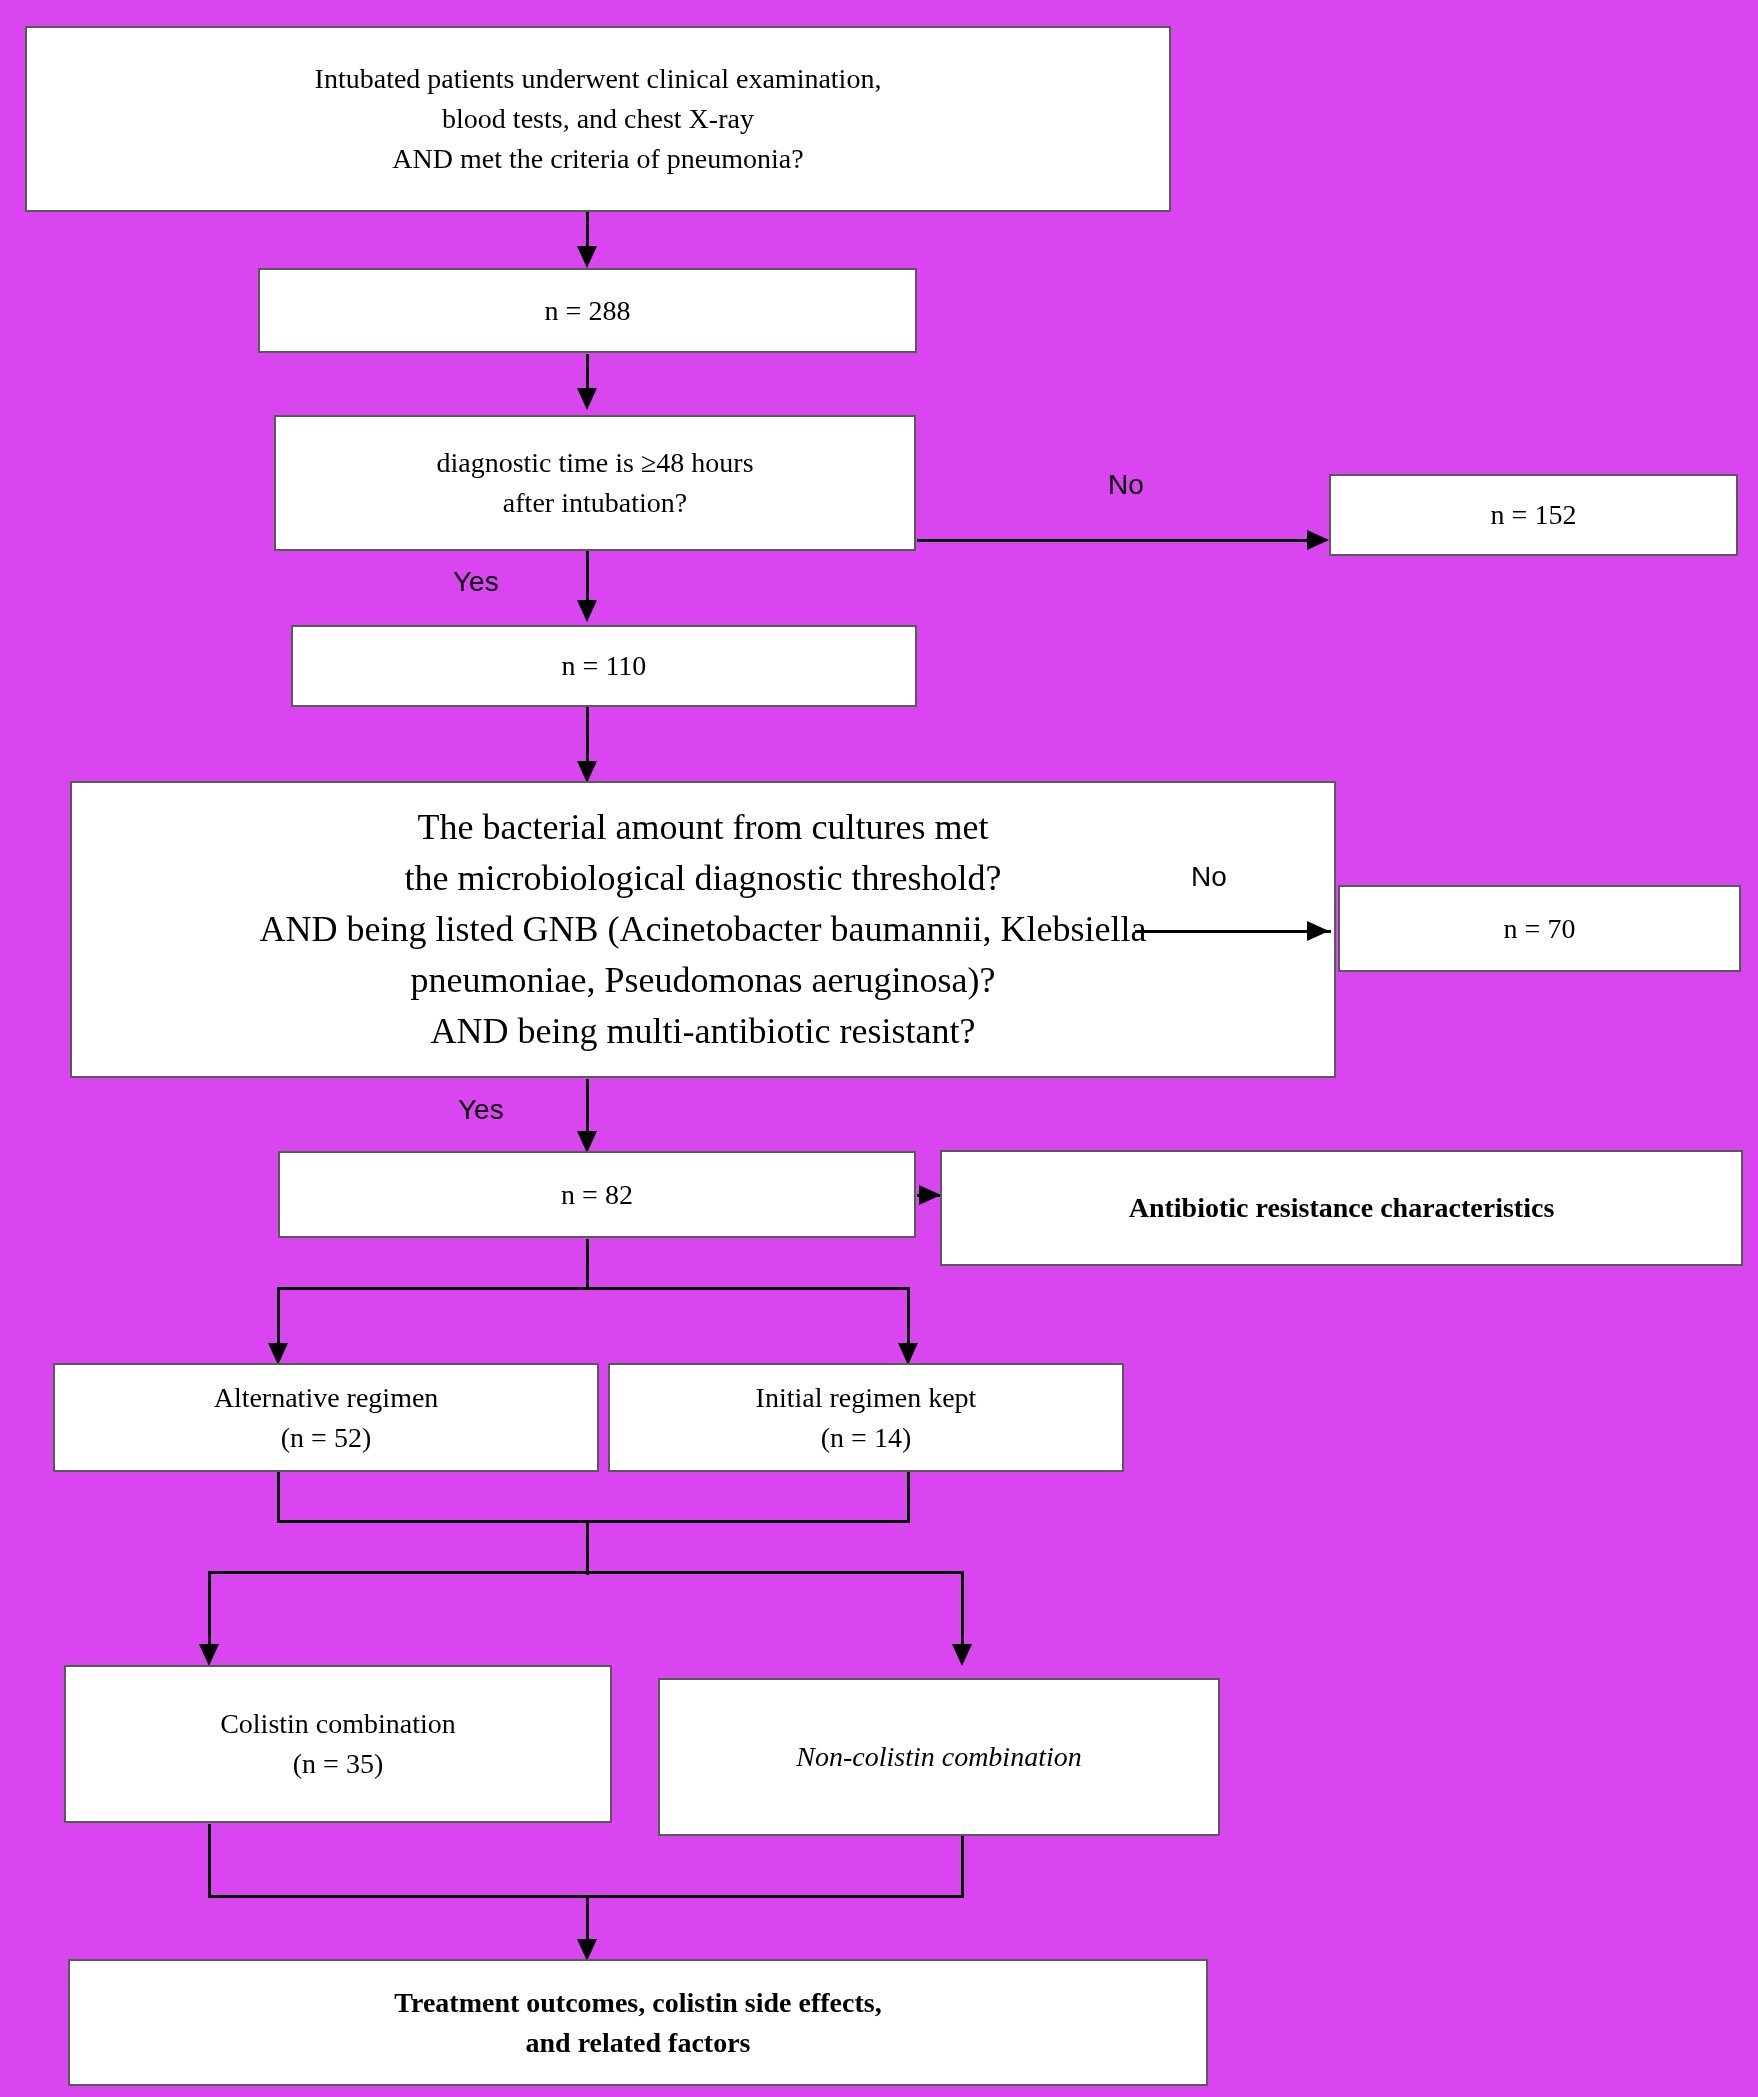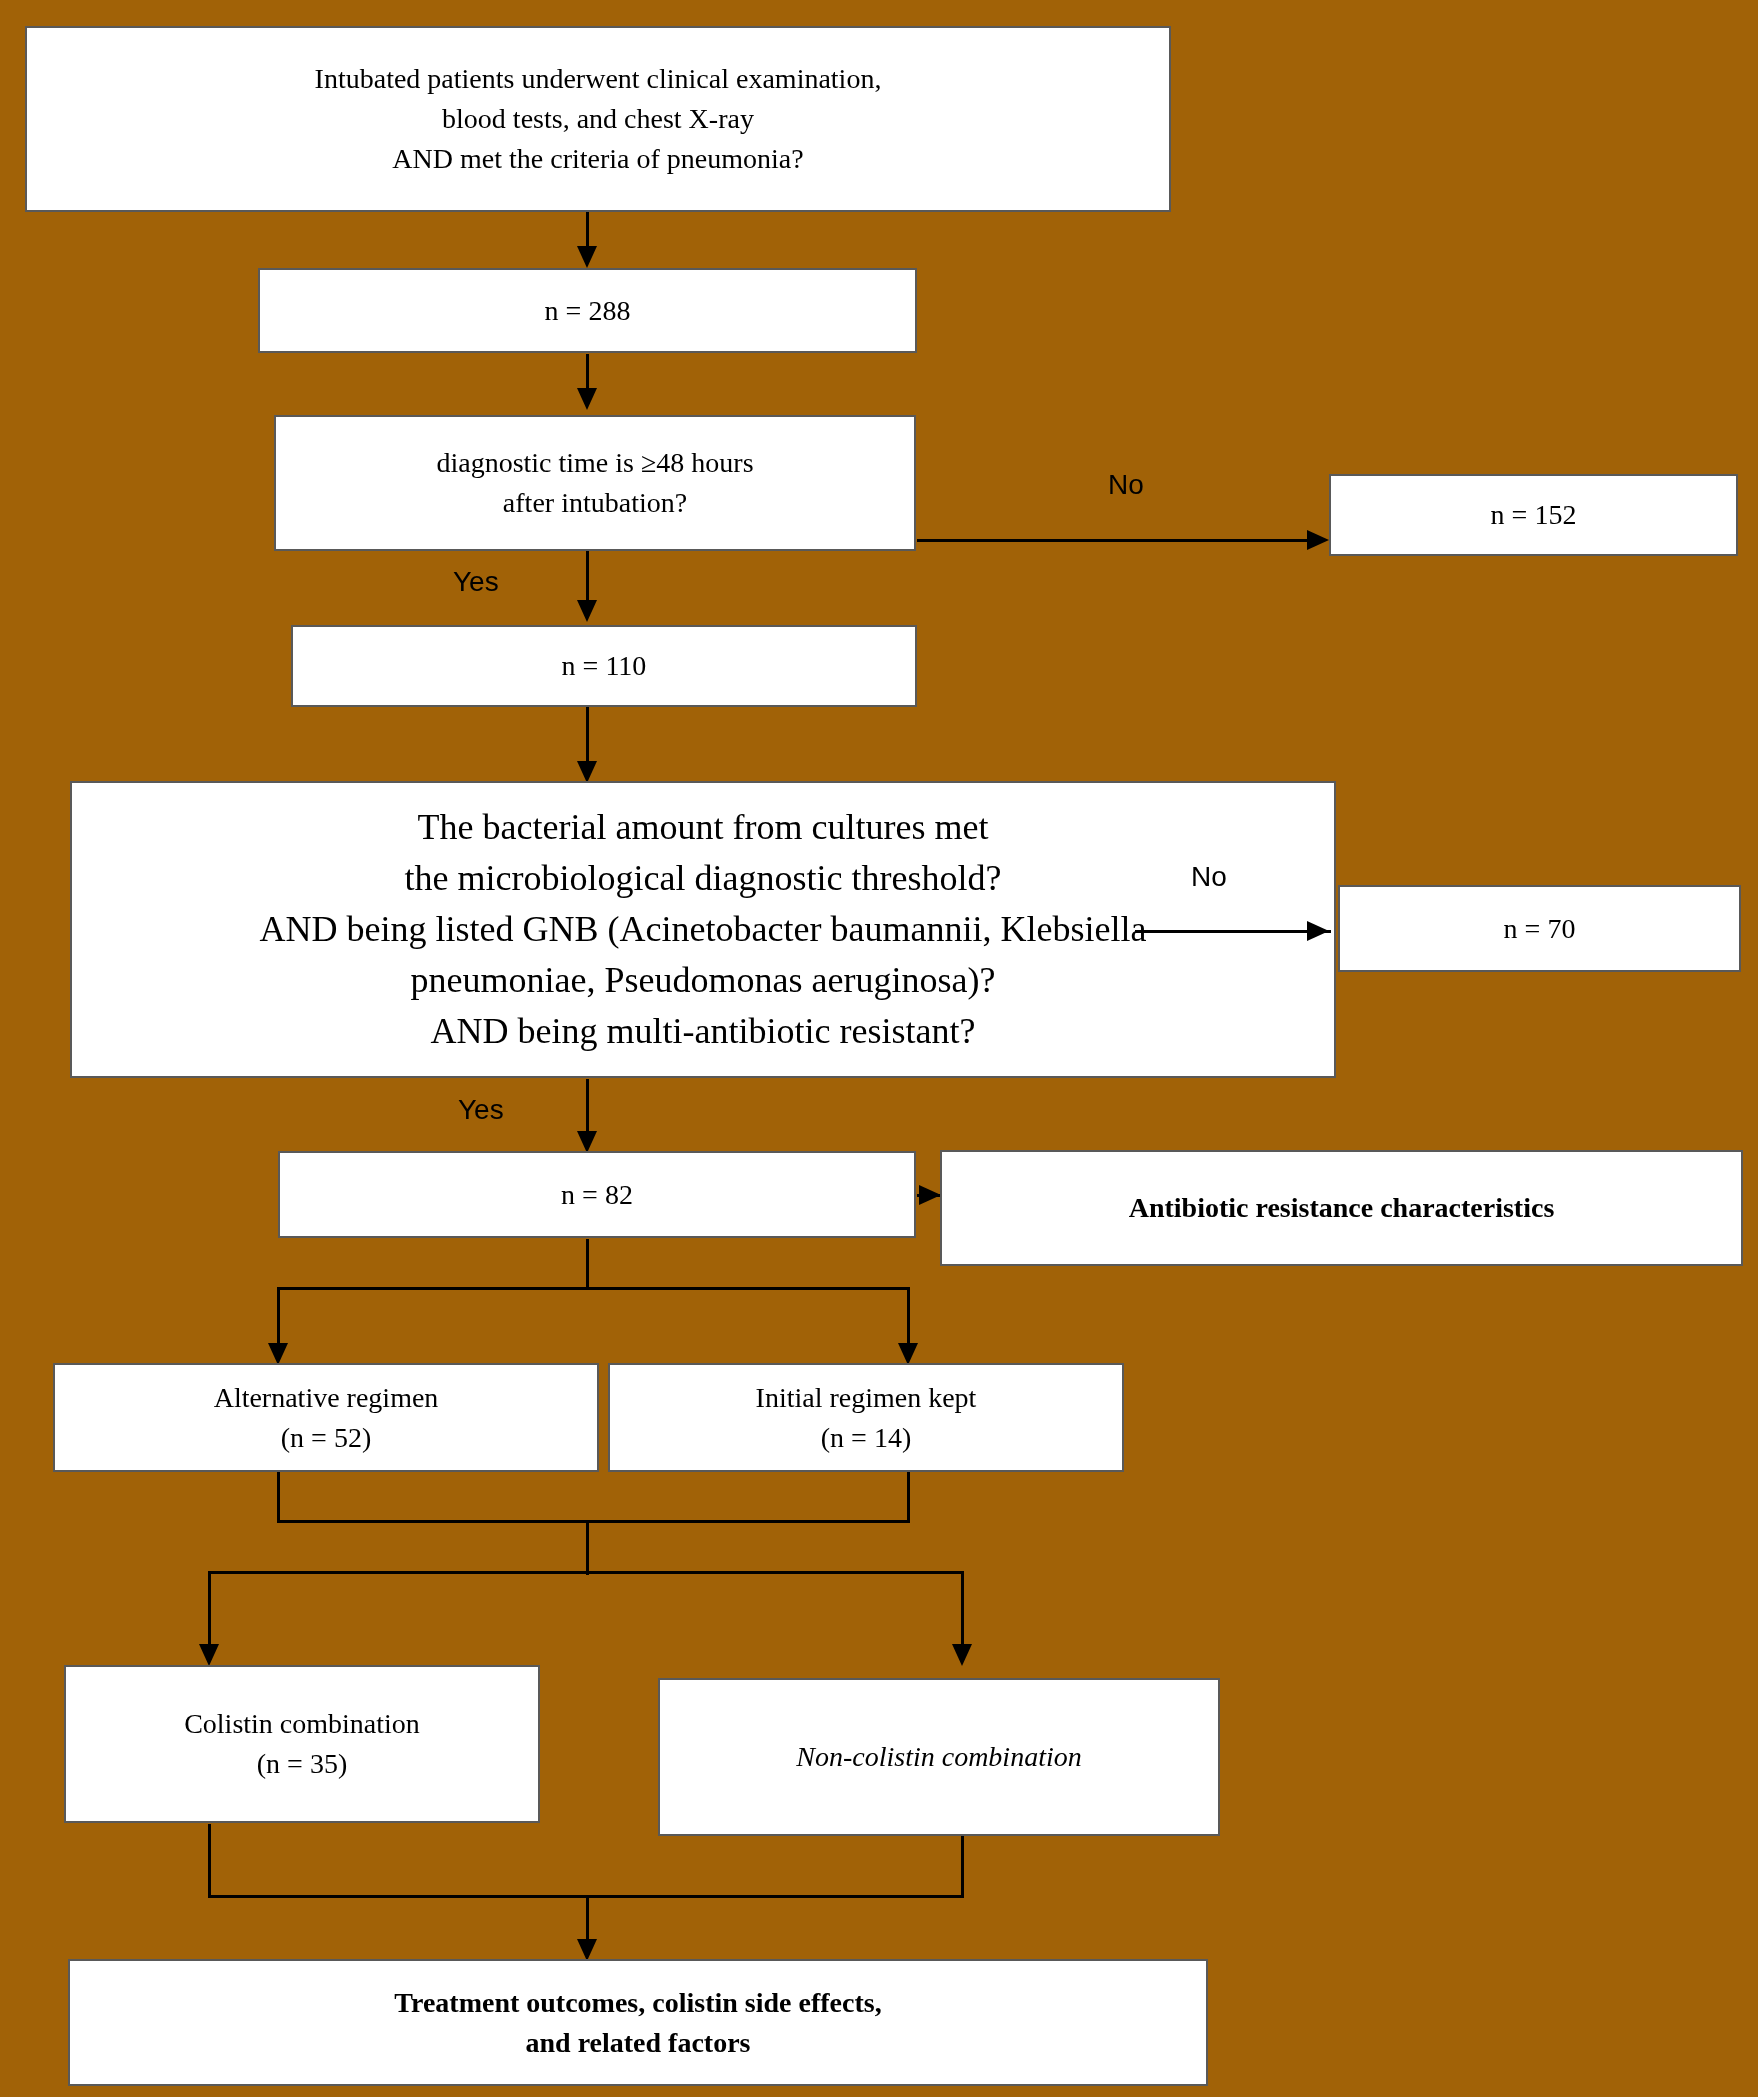--- a/index.html
+++ b/index.html
@@ -4,21 +4,21 @@
 <style>
   html, body {
     margin: 0;
     padding: 0;
     background: #ffffff;
   }
   #canvas {
     position: relative;
     width: 1759px;
     height: 2097px;
-    background: #a16207;
+    background: #d946ef;
     font-family: "Liberation Serif", "DejaVu Serif", serif;
     color: #000000;
     overflow: hidden;
   }
   .node {
     position: absolute;
     box-sizing: border-box;
     background: #ffffff;
     border: 2.2px solid #595959;
     display: flex;
@@ -191,21 +191,21 @@
   <div class="vline" style="left:907px; top:1472px; height:49px;"></div>
   <div class="hline" style="left:277px; top:1520px; width:633px;"></div>
   <div class="vline" style="left:586px; top:1520px; height:55px;"></div>
 
   <div class="hline" style="left:208px; top:1571px; width:756px;"></div>
   <div class="vline" style="left:208px; top:1571px; height:76px;"></div>
   <div class="arrow-down" style="left:199px; top:1644px;"></div>
   <div class="vline" style="left:961px; top:1571px; height:76px;"></div>
   <div class="arrow-down" style="left:952px; top:1644px;"></div>
 
-  <div class="node" style="left:64px; top:1665px; width:476px; height:158px;">
+  <div class="node" style="left:64px; top:1665px; width:548px; height:158px;">
     <div class="txt">
       <div>Colistin combination</div>
       <div>(<span class="ital">n</span> <span>= 35)</span></div>
     </div>
   </div>
 
   <div class="node" style="left:658px; top:1678px; width:562px; height:158px;font-style:italic;">
     <div class="txt">
       <div>Non-colistin combination</div>
     </div>

